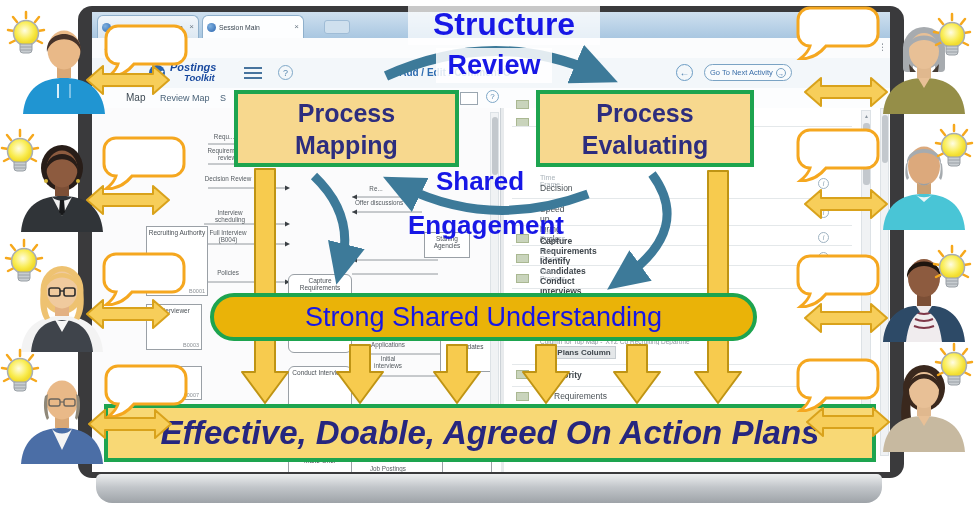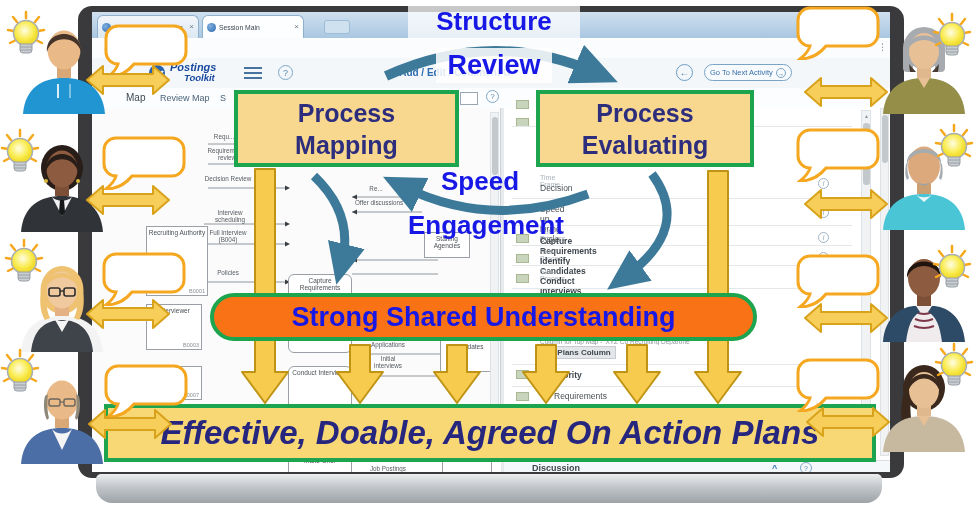--- a/index.html
+++ b/index.html
@@ -68,22 +68,22 @@
   .chev{color:#3a7ab8;font-size:9px;font-weight:bold}
   .chev::after{content:"^"}
   .icox::after{content:"×"} .icoback::after{content:"←"} .icofwd::after{content:"→"}
   .icomin::after{content:"–"} .icomax::after{content:"□"}
   .dots{font-size:9px;color:#6a727a;letter-spacing:0}
   .dots::after{content:"⋮"}
   
   .obox{background:#f7d88e;border:4px solid #1da44f;box-sizing:border-box;display:flex;align-items:center;
         justify-content:center;text-align:center;font-weight:bold;color:#2d2d7e;font-size:25px;line-height:32px}
   .otext{font-weight:bold;color:#1717e6;text-align:center}
-  .pill{background:#f97316;border:4px solid #1da44f;border-radius:27px;box-sizing:border-box;display:flex;
-        align-items:center;justify-content:center;font-weight:bold;color:#1717e6;font-size:27px}
+  .pill{background:#eab308;border:4px solid #1da44f;border-radius:27px;box-sizing:border-box;display:flex;
+        align-items:center;justify-content:center;font-weight:normal;color:#1717e6;font-size:27px}
   .banner{background:#f8d875;border:4px solid #1da44f;box-sizing:border-box;display:flex;align-items:center;
           justify-content:center;font-weight:bold;font-style:italic;color:#26267f;font-size:33px}
   svg{display:block}
 </style>
 </head>
 <body>
 
 <svg width="0" height="0" class="a" aria-hidden="true">
     <defs>
   <radialGradient id="bulbg" cx="45%" cy="40%">
@@ -295,44 +295,39 @@
 
       <div class="a sbar" style="left:357px;top:2px;width:10px;height:344px">
         <div class="a" style="left:2px;top:2px;font-size:5px;color:#8a959e">▲</div>
         <div class="sthumb a" style="left:1px;top:12px;width:7px;height:62px"></div>
       </div>
       <div class="a sbar" style="left:376px;top:0px;width:9px;height:348px">
         <div class="sthumb a" style="left:1px;top:6px;width:6px;height:48px"></div>
       </div>
     </div>
 
-    <div class="a footer">
-      <span class="a disc" style="left:28px;top:2px">Discussion</span>
-      <span class="a chev" style="left:268px;top:2px"></span>
-      <span class="a qcirc" style="left:296px;top:1px;width:12px;height:12px;line-height:11px;font-size:7px">?</span>
-    </div>
   </div>
 </div>
 <div class="a base"></div>
 
 <svg class="a" style="left:0;top:0;pointer-events:none" width="980" height="508">
   <defs>
     <marker id="th" markerWidth="4.6" markerHeight="4.2" refX="2" refY="2.1" orient="auto">
       <path d="M0,0 L4.6,2.1 L0,4.2 Z" fill="#3d7a99"></path>
     </marker>
   </defs>
   <path d="M386,76 Q492,28 594,72" stroke="#3d7a99" stroke-width="10" fill="none" marker-end="url(#th)"></path>
   <path d="M588,194 Q492,230 404,187" stroke="#3d7a99" stroke-width="9" fill="none" marker-end="url(#th)"></path>
   <path d="M314,176 Q354,214 342,262" stroke="#3d7a99" stroke-width="9" fill="none" marker-end="url(#th)"></path>
   <path d="M652,174 Q692,228 626,276" stroke="#3d7a99" stroke-width="9" fill="none" marker-end="url(#th)"></path>
 </svg>
 
-<div class="a otext" style="left:408px;top:4px;width:160px;font-size:26px;background:rgba(255,255,255,0.72);padding:2px 6px">Structure</div>
+<div class="a otext" style="left:408px;top:4px;width:160px;font-size:32px;background:rgba(255,255,255,0.72);padding:2px 16px">Structure</div>
 <div class="a otext" style="left:436px;top:48px;width:116px;font-size:27px;background:rgba(255,255,255,0.85);padding:2px 0">Review</div>
-<div class="a otext" style="left:420px;top:166px;width:120px;font-size:26px">Speed</div>
+<div class="a otext" style="left:420px;top:166px;width:120px;font-size:26px">Shared</div>
 <div class="a otext" style="left:394px;top:210px;width:184px;font-size:26px">Engagement</div>
 
 <svg class="a" style="left:241px;top:168px" width="48" height="236">
   <polygon points="14,1 34,1 34,204 47,204 24,235 1,204 14,204" fill="#f7cb4e" stroke="#bf9414" stroke-width="2" stroke-linejoin="round"></polygon>
   </svg>
 <svg class="a" style="left:336px;top:344px" width="48" height="60">
   <polygon points="14,1 34,1 34,28 47,28 24,59 1,28 14,28" fill="#f7cb4e" stroke="#bf9414" stroke-width="2" stroke-linejoin="round"></polygon>
   </svg>
 <svg class="a" style="left:433px;top:344px" width="48" height="60">
   <polygon points="14,1 34,1 34,28 47,28 24,59 1,28 14,28" fill="#f7cb4e" stroke="#bf9414" stroke-width="2" stroke-linejoin="round"></polygon>

